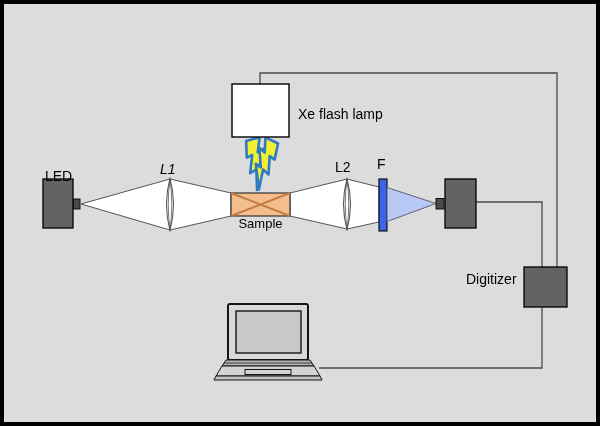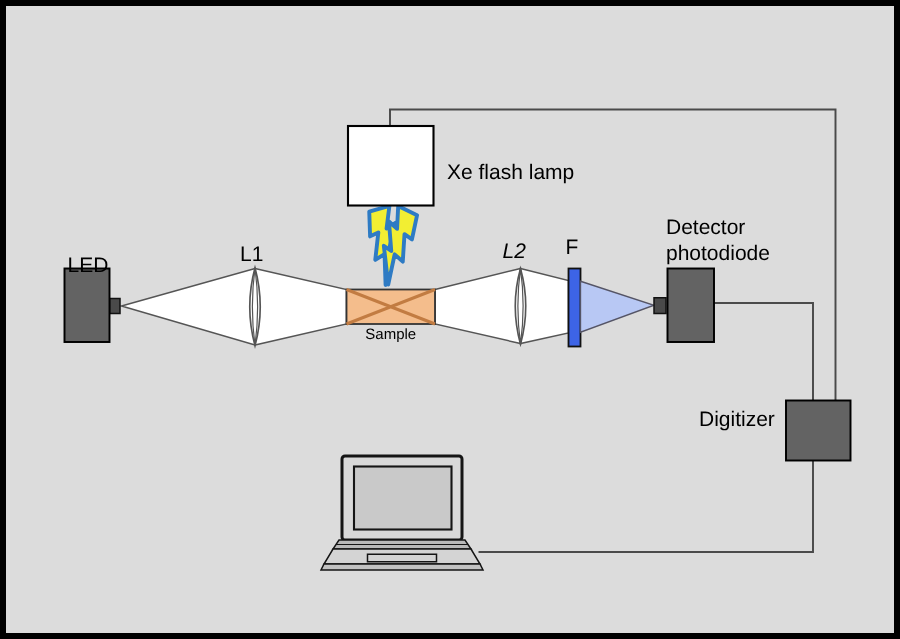--- a/index.html
+++ b/index.html
@@ -86,25 +86,21 @@
       <rect class="lt-screen" x="236" y="311" width="65" height="42"></rect>
       <polygon class="lt-hinge" points="226,360 310,360 314,366 222,366"></polygon>
       <line class="lt-line" x1="224" y1="363" x2="312" y2="363"></line>
       <polygon class="lt-deck" points="222,366 314,366 320,376 216,376"></polygon>
       <rect class="lt-keys" x="245" y="369.5" width="46" height="5"></rect>
       <polygon class="lt-lip" points="216,376 320,376 322,380 214,380"></polygon>
     </g>
   </svg>
 
   <div class="lbl" style="left:45px;top:170px;">LED</div>
-  <div class="lbl" style="left:160px;top:163px;">L1</div>
-  <div class="lbl" style="left:335px;top:161px;font-style:italic;">L2</div>
+  <div class="lbl" style="left:160px;top:163px;font-style:italic;">L1</div>
+  <div class="lbl" style="left:335px;top:161px;">L2</div>
   <div class="lbl" style="left:377px;top:158px;">F</div>
   <div class="lbl" style="left:298px;top:108px;">Xe flash lamp</div>
-  <div class="lbl two-line" style="left:444px;top:143px;">
-    <div>Detector</div>
-    <div>photodiode</div>
-  </div>
   <div class="lbl" style="left:466px;top:273px;">Digitizer</div>
-  <div class="lbl center" style="left:231px;top:218px;width:59px;font-size:10px;">Sample</div>
+  <div class="lbl center" style="left:231px;top:218px;width:59px;font-size:13px;">Sample</div>
 
   <div class="border-overlay"></div>
 </div>
 
 </body></html>

